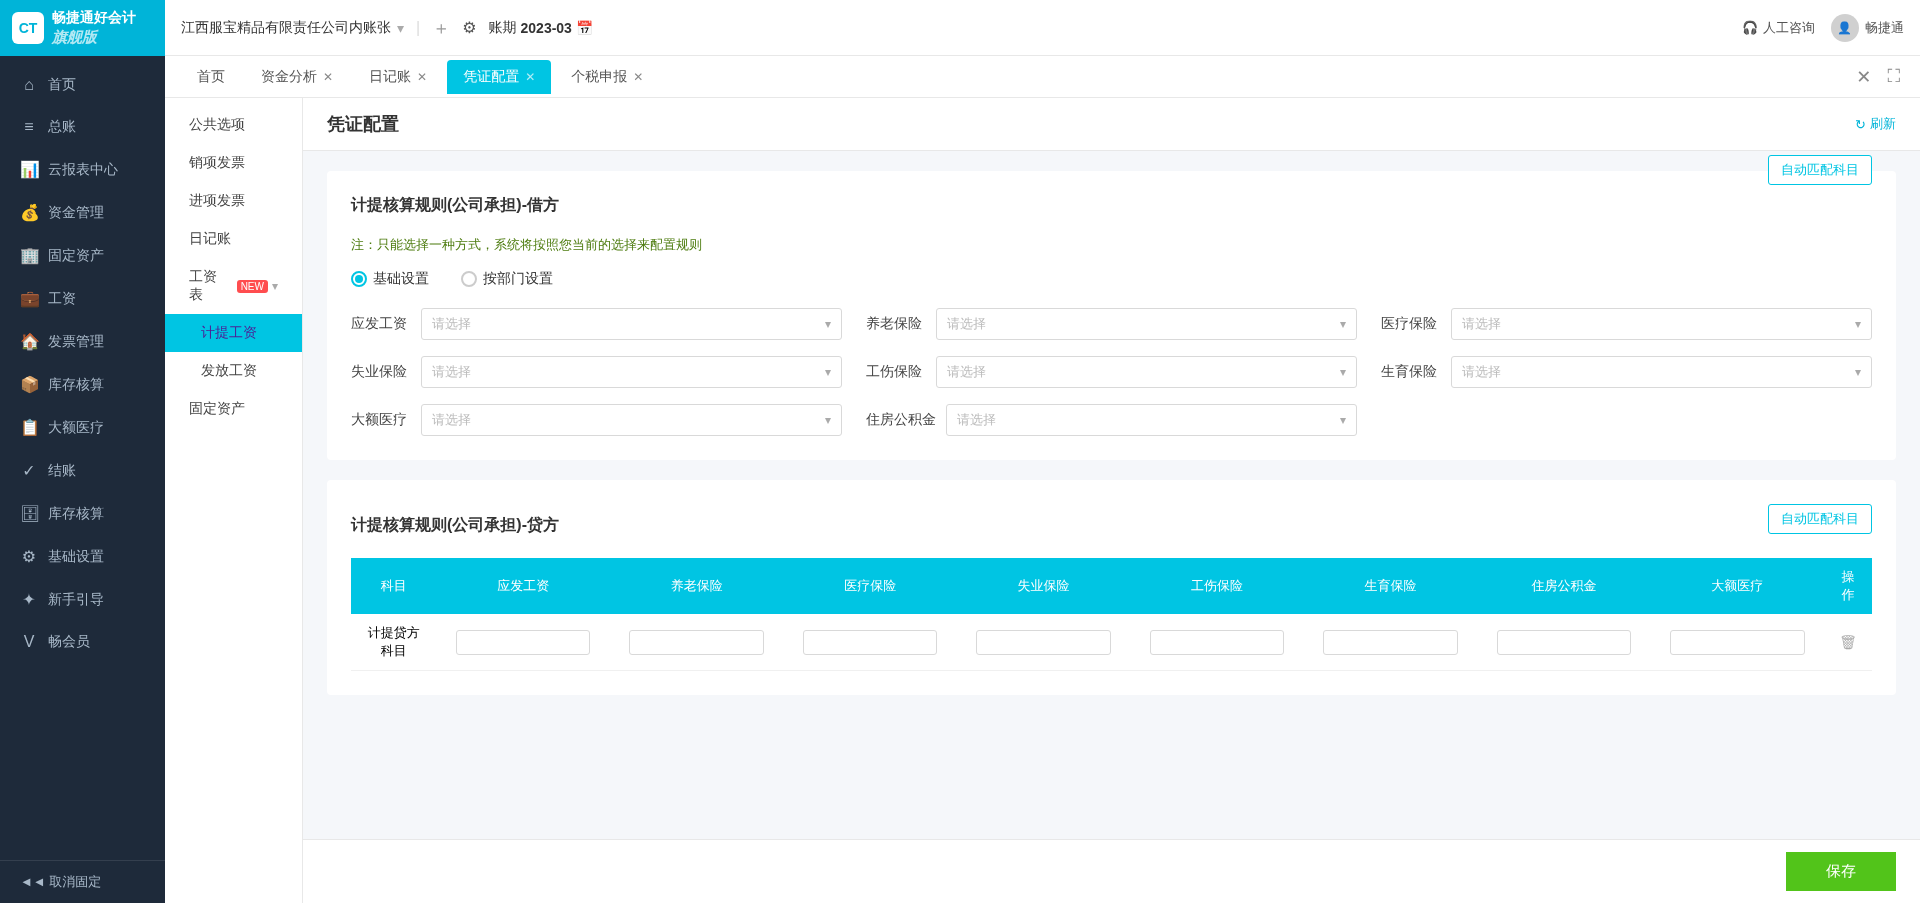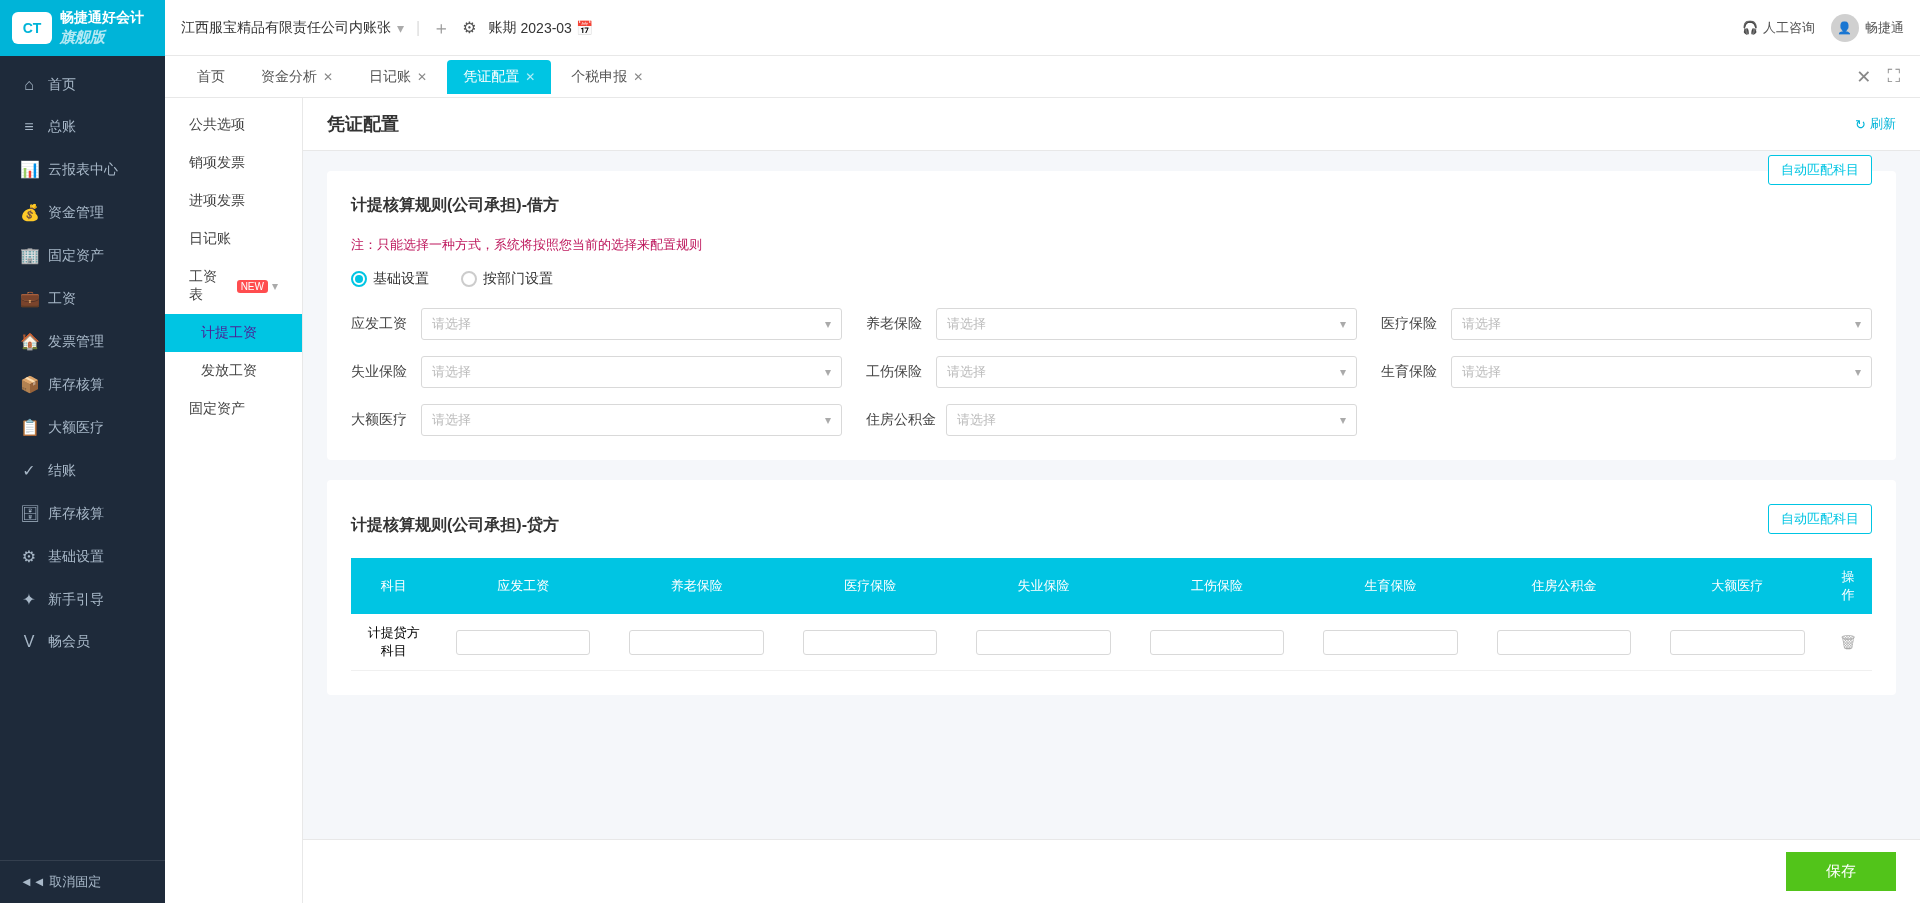--- a/index.html
+++ b/index.html
@@ -19,21 +19,21 @@
       padding: 10px 12px;
       display: flex;
       align-items: center;
       gap: 8px;
       color: white;
       font-size: 16px;
       font-weight: bold;
       height: 56px;
     }
     .sidebar-logo-icon {
-      width: 40px; height: 32px;
+      width: 32px; height: 32px;
       background: white;
       border-radius: 6px;
       display: flex; align-items: center; justify-content: center;
       color: #00b4d8; font-size: 14px; font-weight: bold;
     }
     .sidebar-logo-sub { font-size: 15px; color: rgba(255,255,255,0.7); margin-top: 1px; font-style: italic; }
     .sidebar-nav { flex: 1; overflow-y: auto; padding: 8px 0; }
     .sidebar-item {
       display: flex; align-items: center; gap: 10px;
       padding: 12px 20px;
@@ -175,21 +175,21 @@
       margin-bottom: 20px;
     }
     .section-title {
       font-size: 16px;
       font-weight: bold;
       color: #333;
       margin-bottom: 12px;
     }
     .section-note {
       font-size: 13px;
-      color: #be185d;
+      color: #4d7c0f;
       margin-bottom: 16px;
     }
     .auto-match-btn {
       float: right;
       margin-top: -40px;
       background: white;
       border: 1px solid #00c5e3;
       color: #00c5e3;
       padding: 5px 12px;
       font-size: 13px;
@@ -386,21 +386,21 @@
   <div class="topbar">
     <div class="topbar-company">
       <span>江西服宝精品有限责任公司内账张</span>
       <span style="color:#aaa;">▾</span>
     </div>
     <span class="topbar-divider">|</span>
     <span class="topbar-add">＋</span>
     <span class="topbar-settings">⚙</span>
     <div class="topbar-period">
       <span>账期</span>
-      <span style="color:#333;">2023-03</span>
+      <span style="color:#333;font-weight:bold;">2023-03</span>
       <span style="color:#00b4d8;">📅</span>
     </div>
     <div class="topbar-right">
       <div class="topbar-service">
         <span>🎧</span>
         <span>人工咨询</span>
       </div>
       <div class="topbar-user">
         <div class="user-avatar">👤</div>
         <span>畅捷通</span>

